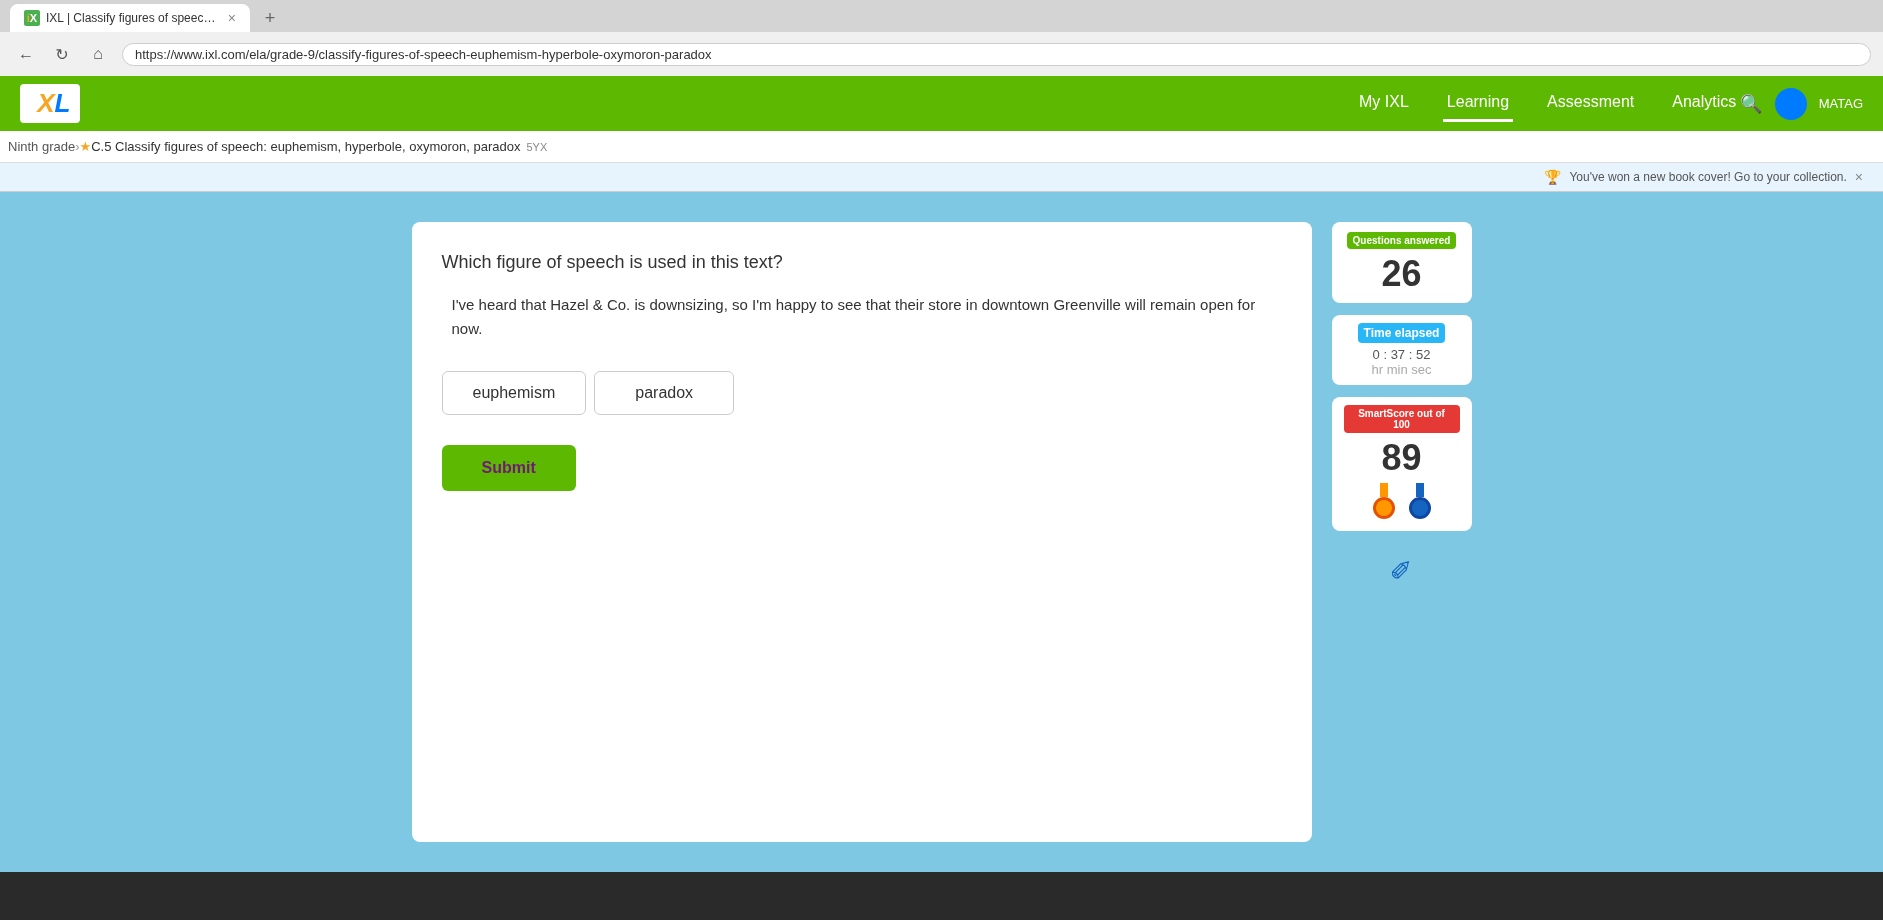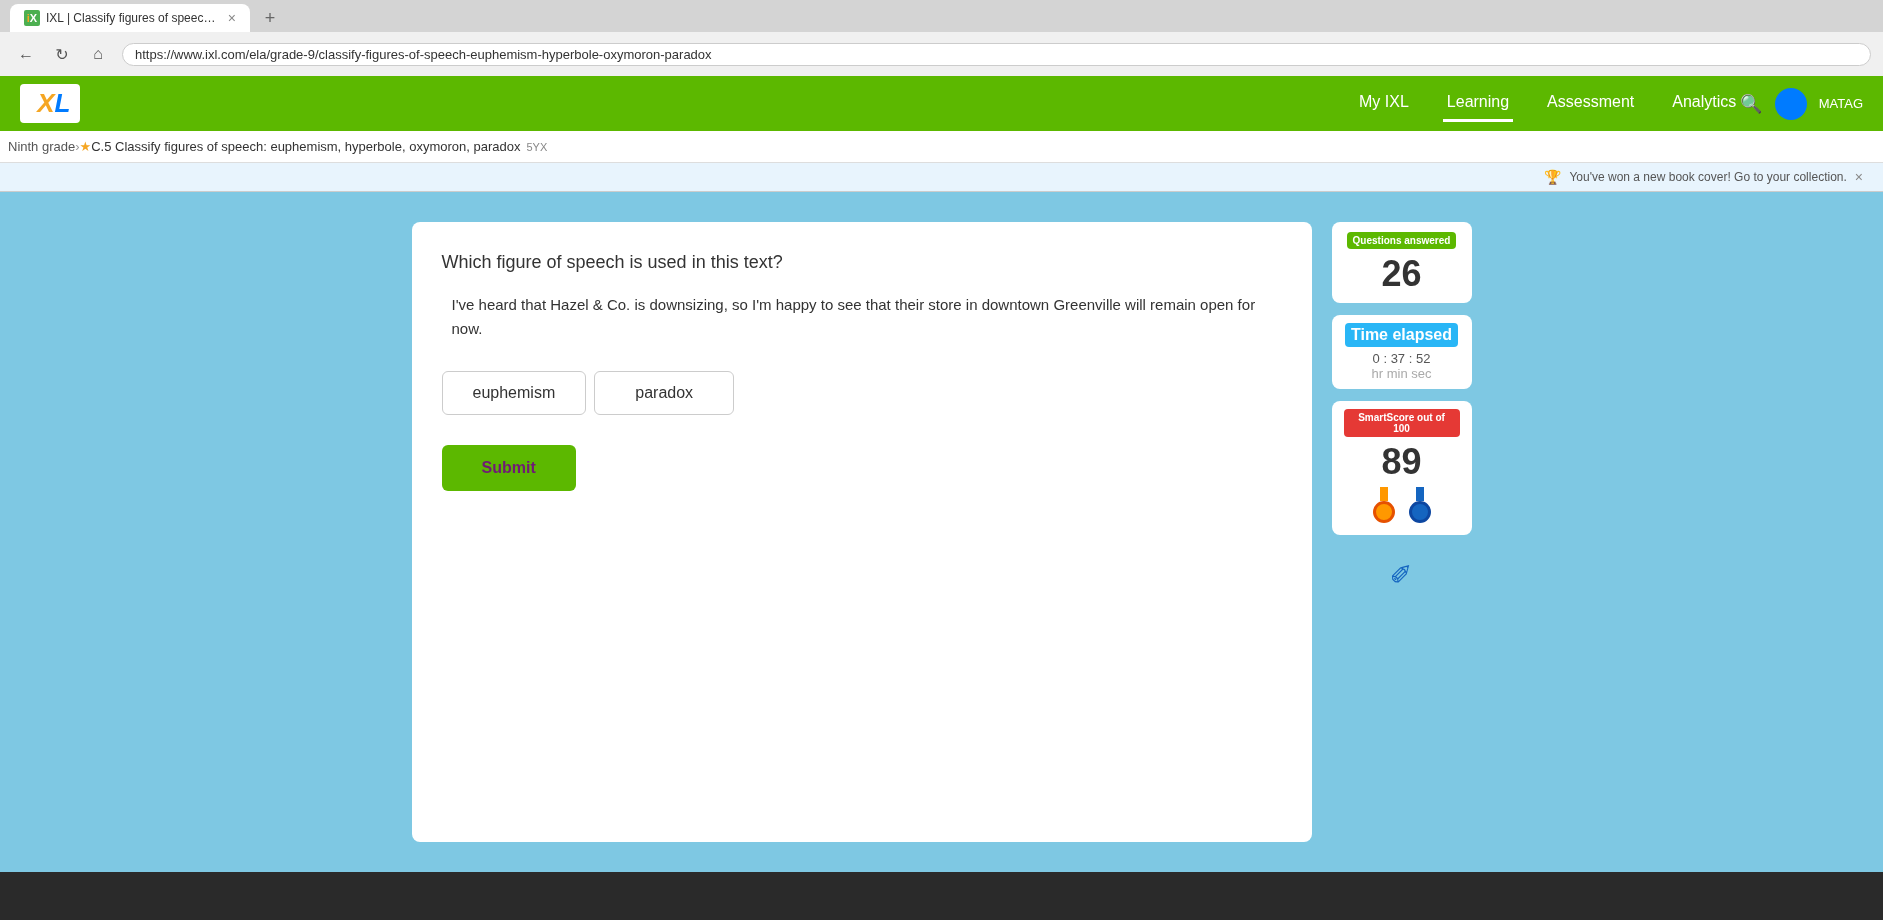--- a/index.html
+++ b/index.html
@@ -259,21 +259,21 @@
       font-weight: bold;
     }
     .stat-value {
       font-size: 36px;
       font-weight: bold;
       color: #333;
     }
     .time-badge {
       background: #29b6f6;
       color: white;
-      font-size: 16px;
+      font-size: 12px;
       border-radius: 4px;
       padding: 3px 6px;
       display: inline-block;
       margin-bottom: 4px;
       font-weight: bold;
     }
     .time-display {
       font-size: 13px;
       color: #555;
     }

